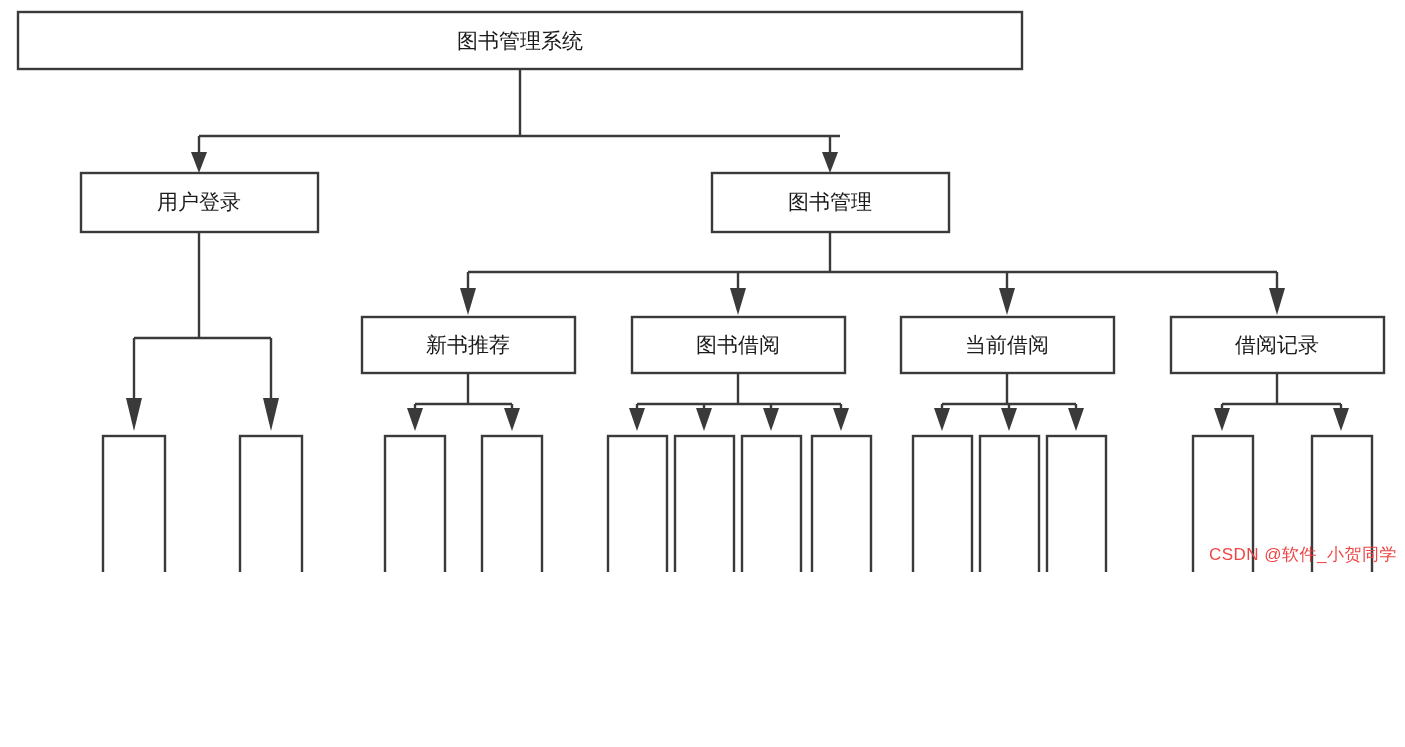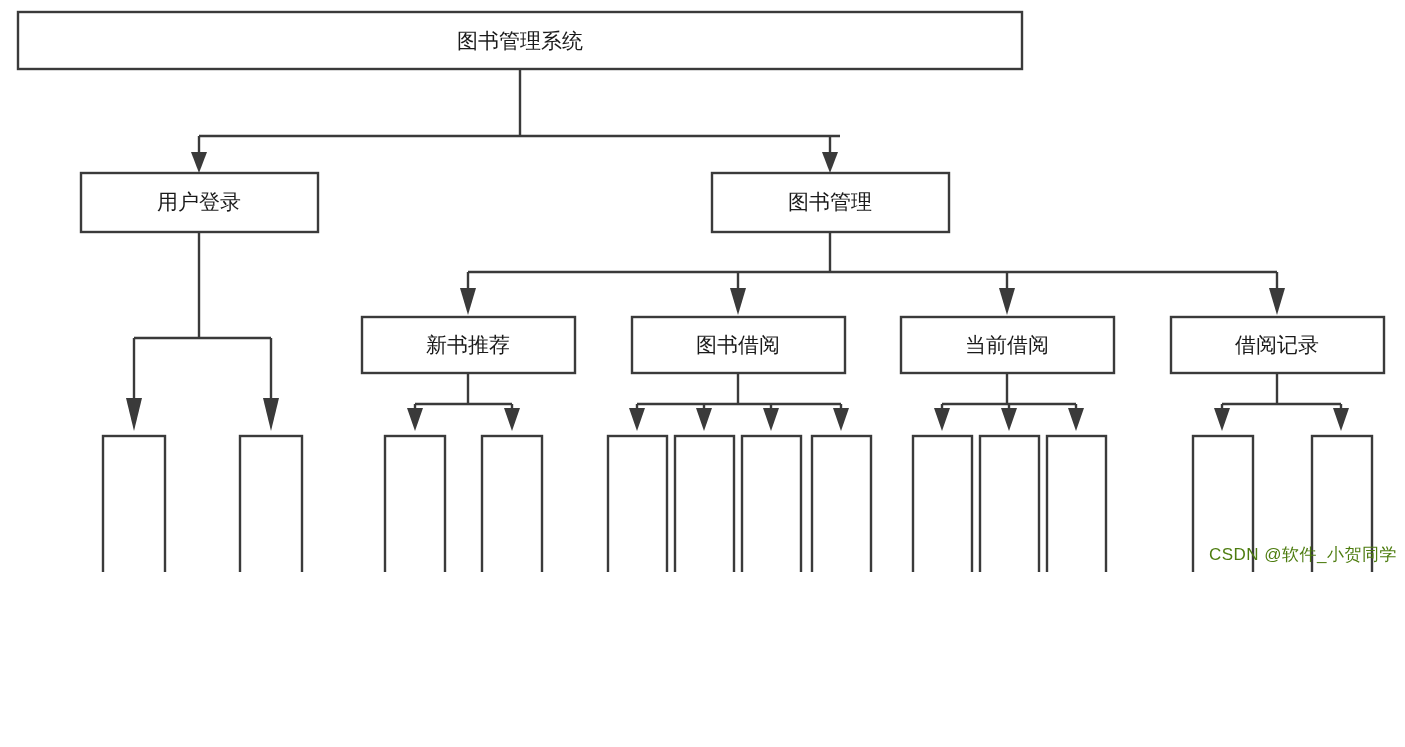--- a/index.html
+++ b/index.html
@@ -61,21 +61,21 @@
     letter-spacing: 2px;
     white-space: nowrap;
     pointer-events: none;
   }
   .watermark {
     position: absolute;
     right: 8px;
     bottom: 6px;
     font-family: "Liberation Sans", "DejaVu Sans", sans-serif;
     font-size: 17px;
-    color: #4d7c0f;
+    color: #ef4444;
     letter-spacing: 0.5px;
     user-select: none;
   }
 </style>
 </head>
 <body>
 
 <div id="diagram-root">
 
   <svg id="tree-svg" viewBox="0 0 1405 747">

